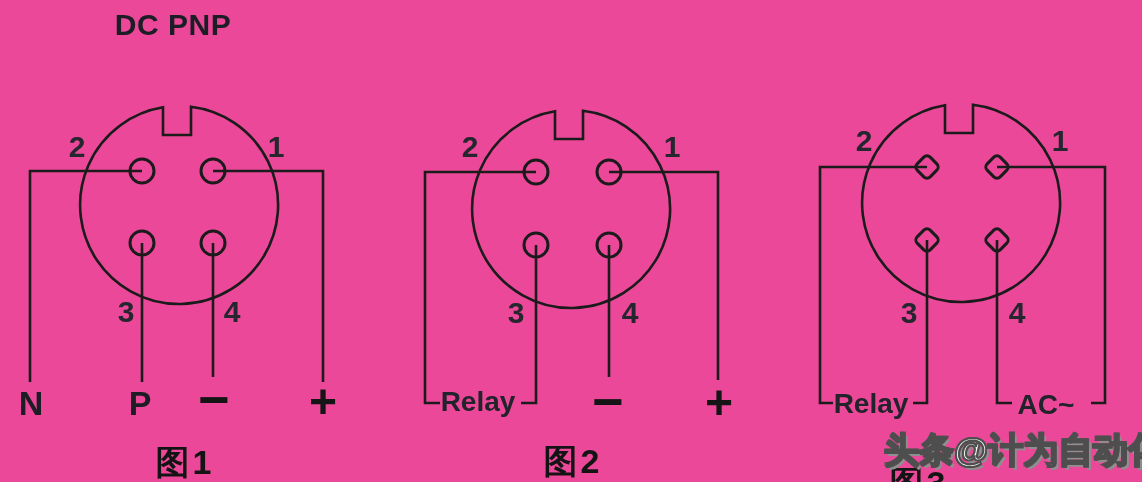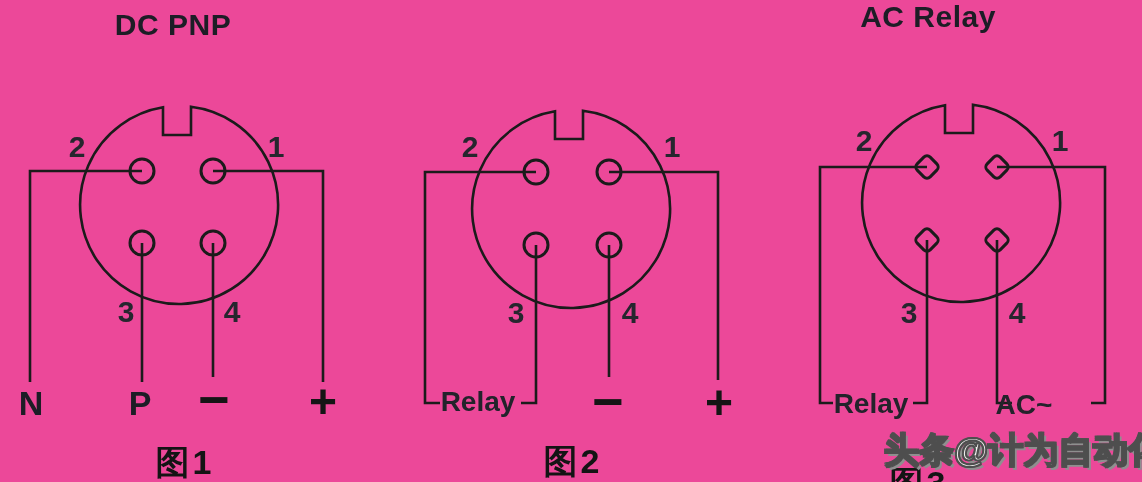--- a/index.html
+++ b/index.html
@@ -95,24 +95,23 @@
 
   <span class="lbl pin-num" style="left:470px;top:147px">2</span>
   <span class="lbl pin-num" style="left:672px;top:147px">1</span>
   <span class="lbl pin-num" style="left:516px;top:313px">3</span>
   <span class="lbl pin-num" style="left:630px;top:313px">4</span>
   <span class="lbl term-word" style="left:478px;top:402px">Relay</span>
   <span class="lbl minus" style="left:608px;top:401px">−</span>
   <span class="lbl plus" style="left:719px;top:402px">+</span>
   <span class="lbl caption" style="left:573px;top:462px">图2</span>
 
-  <span class="lbl title" style="left:928px;top:17px">AC Relay</span>
   <span class="lbl pin-num" style="left:864px;top:141px">2</span>
   <span class="lbl pin-num" style="left:1060px;top:141px">1</span>
   <span class="lbl pin-num" style="left:909px;top:313px">3</span>
   <span class="lbl pin-num" style="left:1017px;top:313px">4</span>
   <span class="lbl term-word" style="left:871px;top:404px">Relay</span>
-  <span class="lbl term-word" style="left:1024px;top:405px">AC~</span>
+  <span class="lbl term-word" style="left:1046px;top:405px">AC~</span>
   <span class="lbl caption" style="left:919px;top:484px">图3</span>
 
   <span class="watermark">头条@计为自动化</span>
 
 </div>
 
 </body></html>

